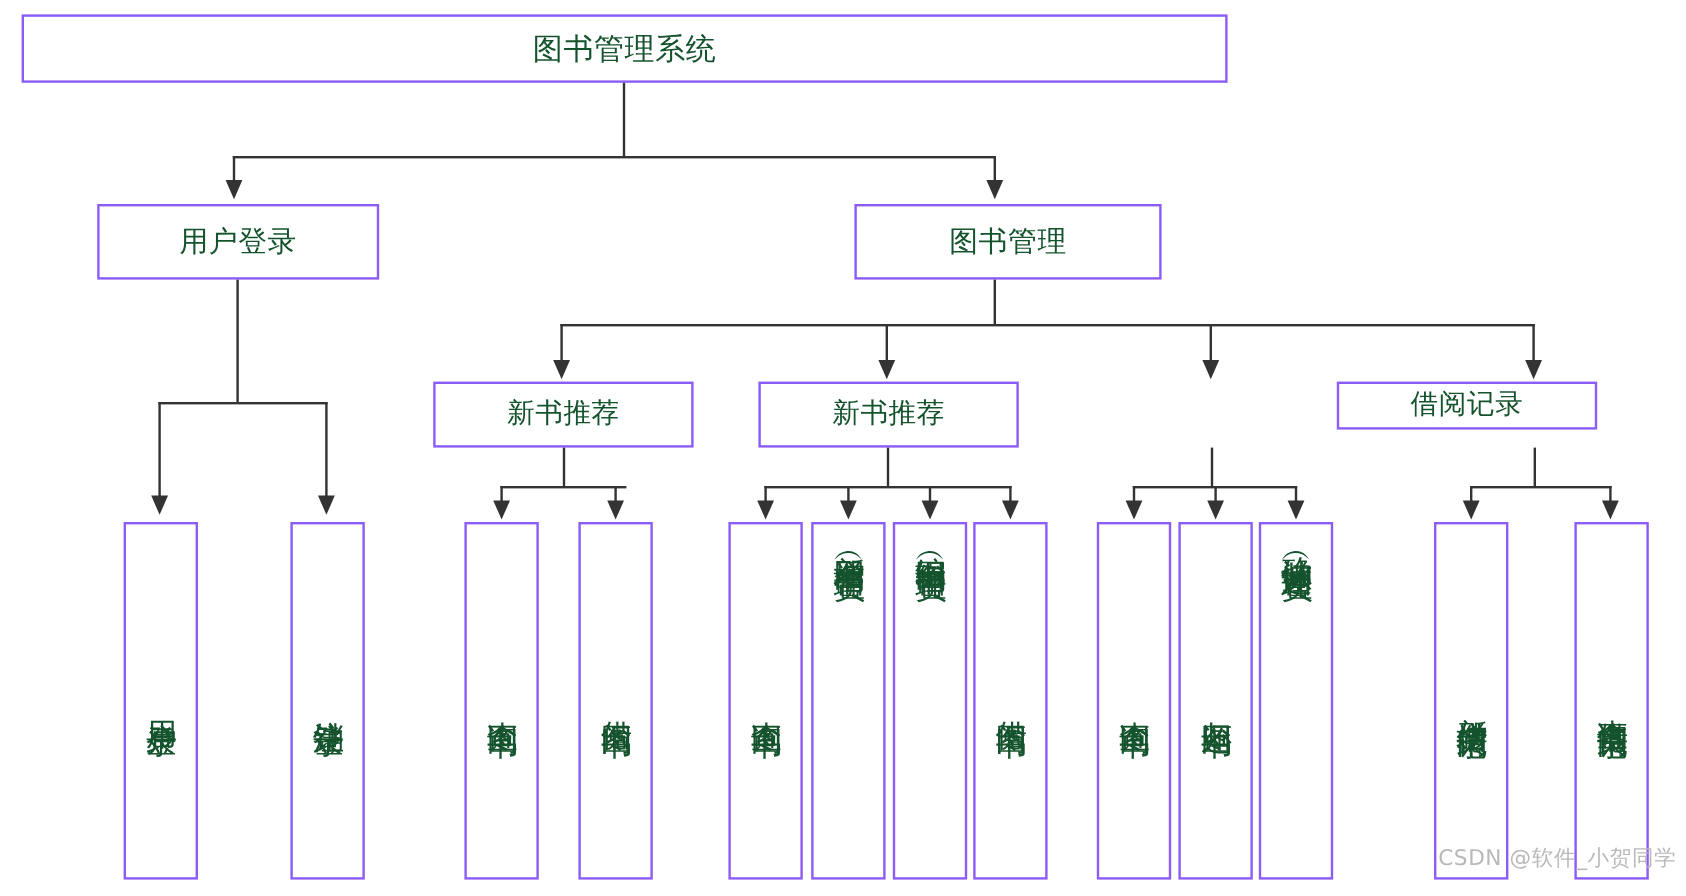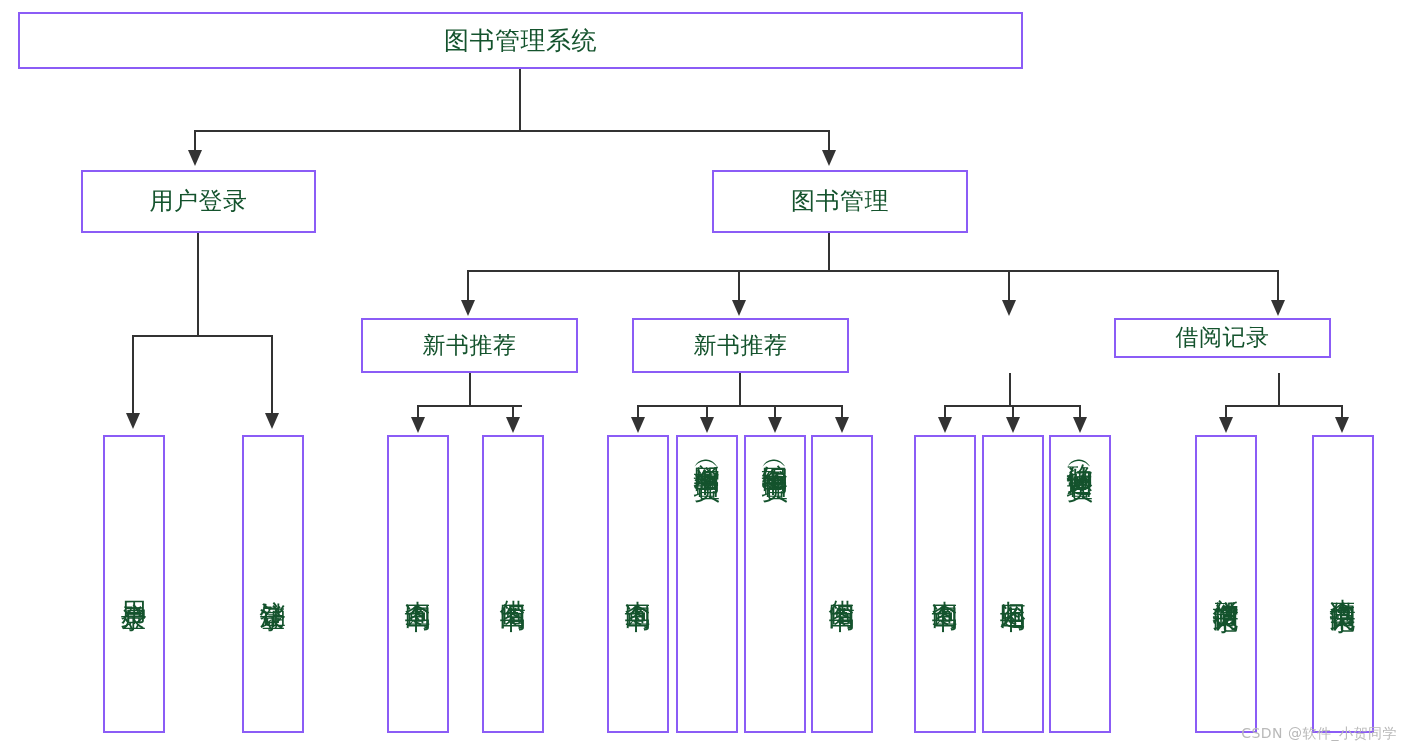--- a/index.html
+++ b/index.html
@@ -79,22 +79,22 @@
     height: 0;
     border-left: 7px solid transparent;
     border-right: 7px solid transparent;
     border-top: 16px solid #333333;
   }
 
   
   #watermark {
     position: absolute;
     right: 8px;
-    bottom: 4px;
-    font-size: 14px;
+    bottom: 20px;
+    font-size: 18px;
     color: #b9b9b9;
     letter-spacing: 0.5px;
     white-space: nowrap;
     user-select: none;
   }
 </style>
 </head>
 <body>
 
 <div id="canvas">

